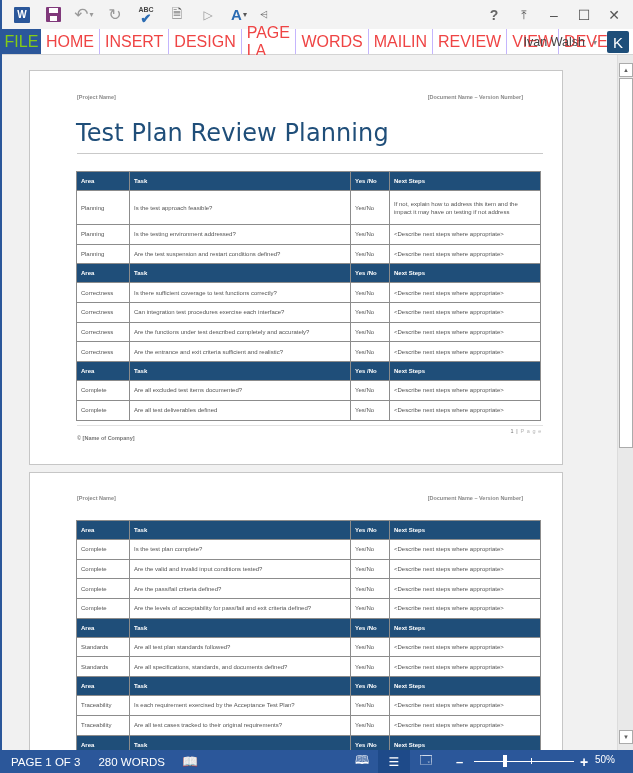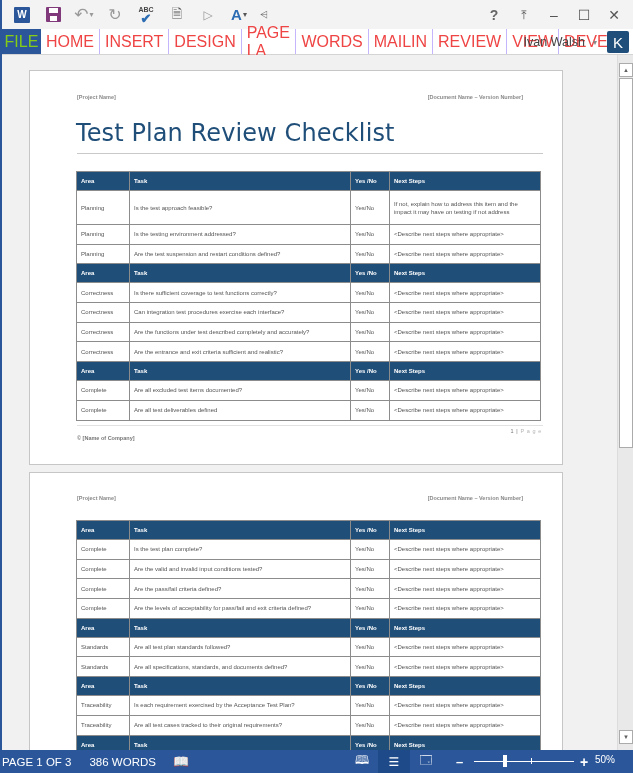--- a/index.html
+++ b/index.html
@@ -65,21 +65,21 @@
 
   
   .vscroll { position: absolute; left: 615px; top: 55px; width: 16px; height: 695px; background: #e9e9e9; border-left: 1px solid #dcdcdc; }
   .sbtn { position: absolute; left: 1px; width: 14px; height: 14px; background: #fff; border: 1px solid #ababab; display: flex; align-items: center; justify-content: center; font-size: 6px; color: #606060; }
   .sbtn.up { top: 8px; }
   .sbtn.down { bottom: 6px; }
   .sthumb { position: absolute; left: 1px; top: 23px; width: 14px; height: 370px; background: #fff; border: 1px solid #ababab; }
 
   
   .statusbar { position: absolute; left: 0; top: 750px; width: 633px; height: 23px; background: #2b579a; color: #fff; display: flex; align-items: center; font-size: 11.5px; }
-  .status-item { }
+  .status-item { margin-left: 9px; }
   .status-item + .status-item { margin-left: 18px; }
   .proof-ic { margin-left: 17px; font-size: 13px; }
   .views { position: absolute; left: 344px; top: 0; height: 23px; display: flex; align-items: center; }
   .vbtn { width: 32px; height: 23px; display: flex; align-items: center; justify-content: center; font-size: 12px; }
   .vbtn.active { background: #1e4a89; }
   .zoomctl { position: absolute; left: 454px; top: 0; height: 23px; display: flex; align-items: center; }
   .zminus { font-size: 13px; font-weight: bold; width: 12px; }
   .ztrack { position: relative; width: 100px; height: 1px; background: #fff; margin: 0 6px; }
   .zthumb { position: absolute; left: 29px; top: -6px; width: 4px; height: 12px; background: #fff; }
   .ztick { position: absolute; left: 57px; top: -3px; width: 1px; height: 6px; background: #fff; }
@@ -146,21 +146,21 @@
       <span class="caret">▾</span>
     </div>
     <div class="avatar">K</div>
   </div>
 
   <div class="docarea">
 
     <div class="page page1">
       <div class="hdr left">[Project Name]</div>
       <div class="hdr right">[Document Name – Version Number]</div>
-      <div class="bigtitle">Test Plan Review Checklist</div>
+      <div class="bigtitle">Test Plan Review Planning</div>
       <div class="title-rule"></div>
 
       <table class="chk">
         <colgroup>
             <col class="c1">
             <col class="c2">
             <col class="c3">
             <col class="c4">
           </colgroup>
         <tbody>
@@ -338,21 +338,21 @@
         <span>▲</span>
       </div>
     <div class="sthumb"></div>
     <div class="sbtn down">
         <span>▼</span>
       </div>
   </div>
 
   <div class="statusbar">
     <span class="status-item">PAGE 1 OF 3</span>
-    <span class="status-item">386 WORDS</span>
+    <span class="status-item">280 WORDS</span>
     <span class="proof-ic">📖</span>
     <div class="views">
       <div class="vbtn">
           <span>🕮</span>
         </div>
       <div class="vbtn active">
           <span>☰</span>
         </div>
       <div class="vbtn">
           <span>🗔</span>

